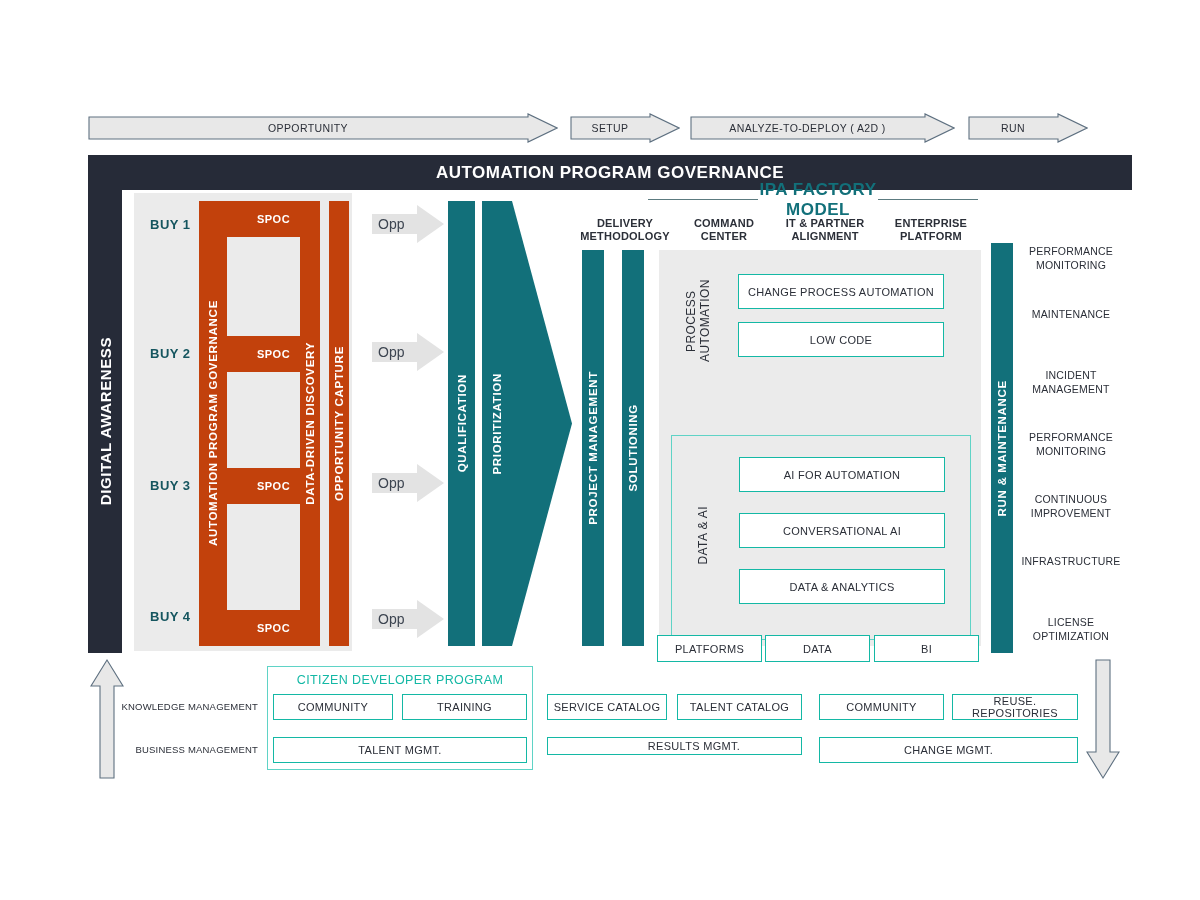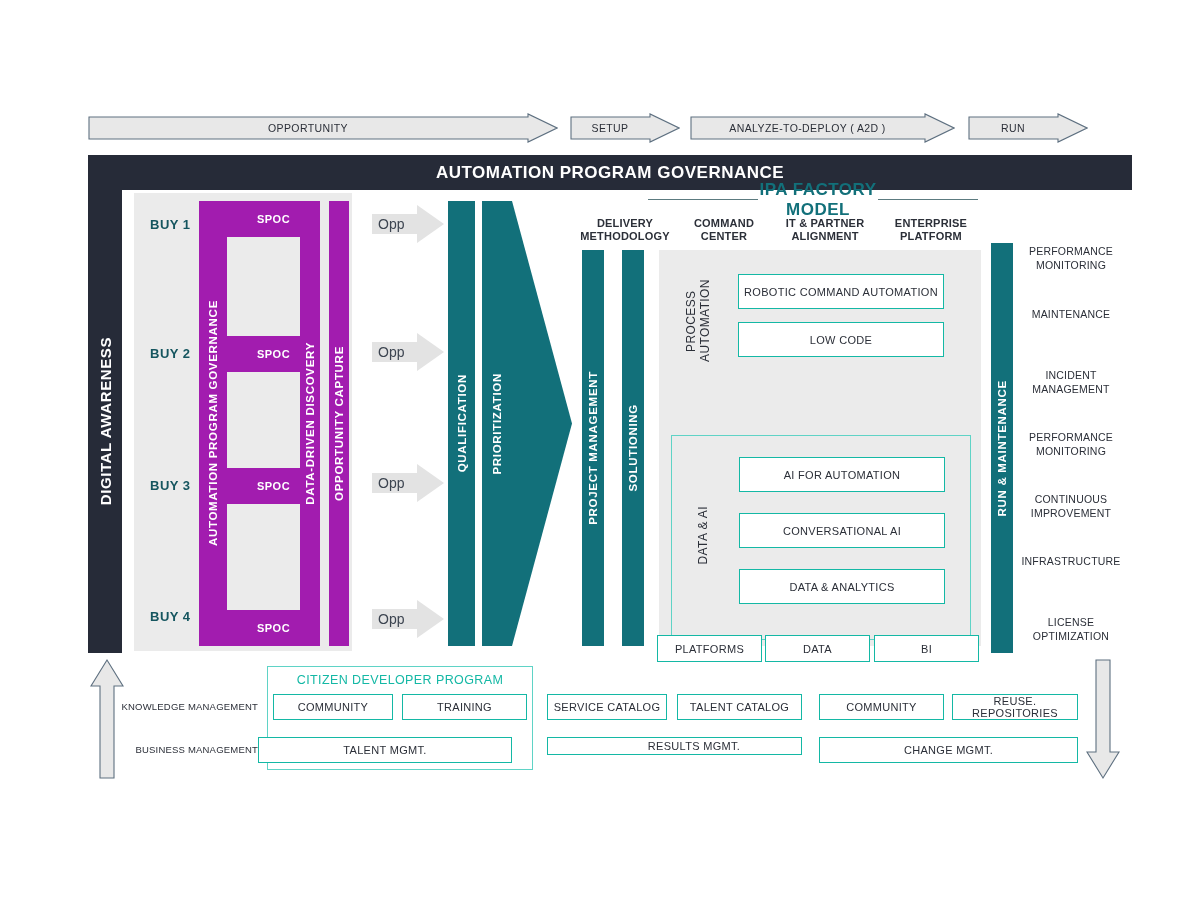--- a/index.html
+++ b/index.html
@@ -34,21 +34,21 @@
   .digital-col{
     background:#262b38;
     color:#ffffff;
     font-size:15px;
     font-weight:bold;
     letter-spacing:.6px;
   }
 
   
   .gray-panel{background:#ebebeb;}
-  .teal{background:#a21caf;}
+  .teal{background:#c2410c;}
   .teal-dark{background:#12707a;}
   .teal-col-label{
     color:#ffffff;
     font-size:11.5px;
     font-weight:bold;
     letter-spacing:.7px;
   }
   .spoc{
     color:#ffffff;font-size:11px;font-weight:600;letter-spacing:.5px;
   }
@@ -247,21 +247,21 @@
       <span class="vert teal-col-label">SOLUTIONING</span>
     </div>
   </div>
 
   <div class="abs gray-panel" style="left:659px;top:250px;width:322px;height:396px;"></div>
 
   <div class="abs ctr" style="left:680px;top:266px;width:36px;height:110px;">
     <span class="vert group-label">PROCESS AUTOMATION</span>
   </div>
   <div class="abs tealbox ctr" style="left:738px;top:274px;width:206px;height:35px;">
-    <span>ROBOTIC COMMAND AUTOMATION</span>
+    <span>CHANGE PROCESS AUTOMATION</span>
   </div>
   <div class="abs tealbox ctr" style="left:738px;top:322px;width:206px;height:35px;">
     <span>LOW CODE</span>
   </div>
 
   <div class="abs lightbox" style="left:671px;top:435px;width:300px;height:205px;"></div>
   <div class="abs ctr" style="left:690px;top:490px;width:26px;height:90px;">
     <span class="vert group-label">DATA &amp; AI</span>
   </div>
   <div class="abs tealbox ctr" style="left:739px;top:457px;width:206px;height:35px;">
@@ -347,21 +347,21 @@
   <div class="abs tealbox ctr" style="left:677px;top:694px;width:125px;height:26px;">
     <span>TALENT CATALOG</span>
   </div>
   <div class="abs tealbox ctr" style="left:819px;top:694px;width:125px;height:26px;">
     <span>COMMUNITY</span>
   </div>
   <div class="abs tealbox ctr" style="left:952px;top:694px;width:126px;height:26px;">
     <span>REUSE. REPOSITORIES</span>
   </div>
 
-  <div class="abs tealbox ctr" style="left:258px;top:737px;width:254px;height:26px;text-align:center;">
+  <div class="abs tealbox ctr" style="left:273px;top:737px;width:254px;height:26px;text-align:center;">
     <span>TALENT MGMT.</span>
   </div>
   <div class="abs tealbox ctr" style="left:547px;top:737px;width:255px;height:18px;padding-left:39px;">
     <span>RESULTS MGMT.</span>
   </div>
   <div class="abs tealbox ctr" style="left:819px;top:737px;width:259px;height:26px;">
     <span>CHANGE MGMT.</span>
   </div>
 
 </div>

